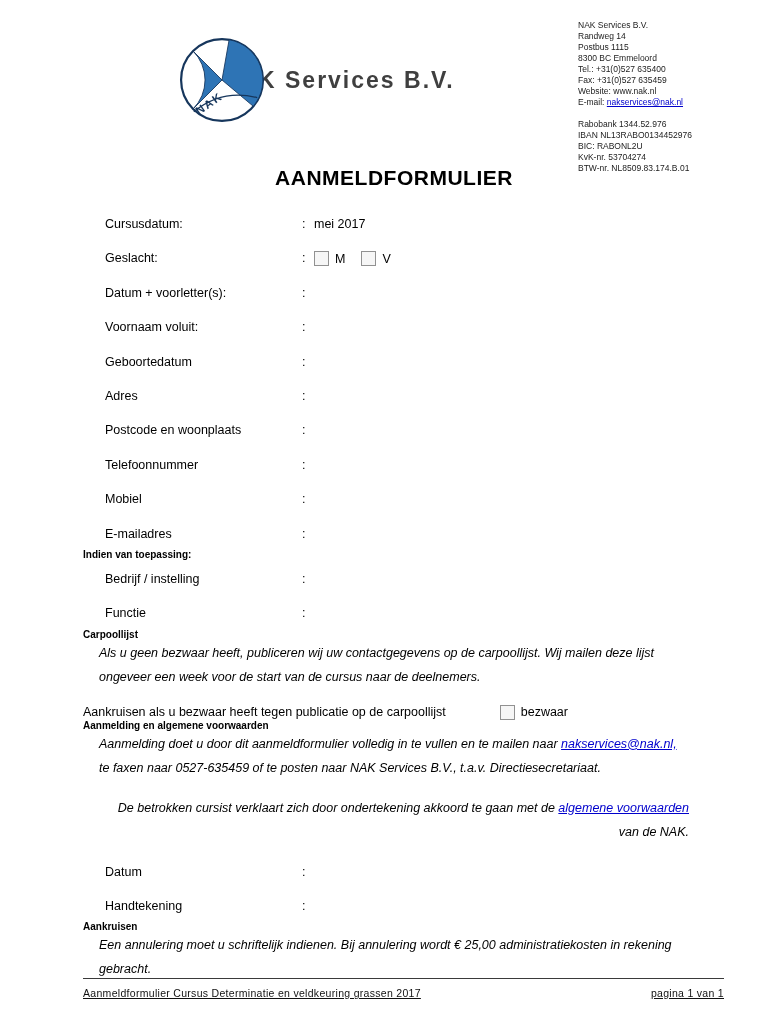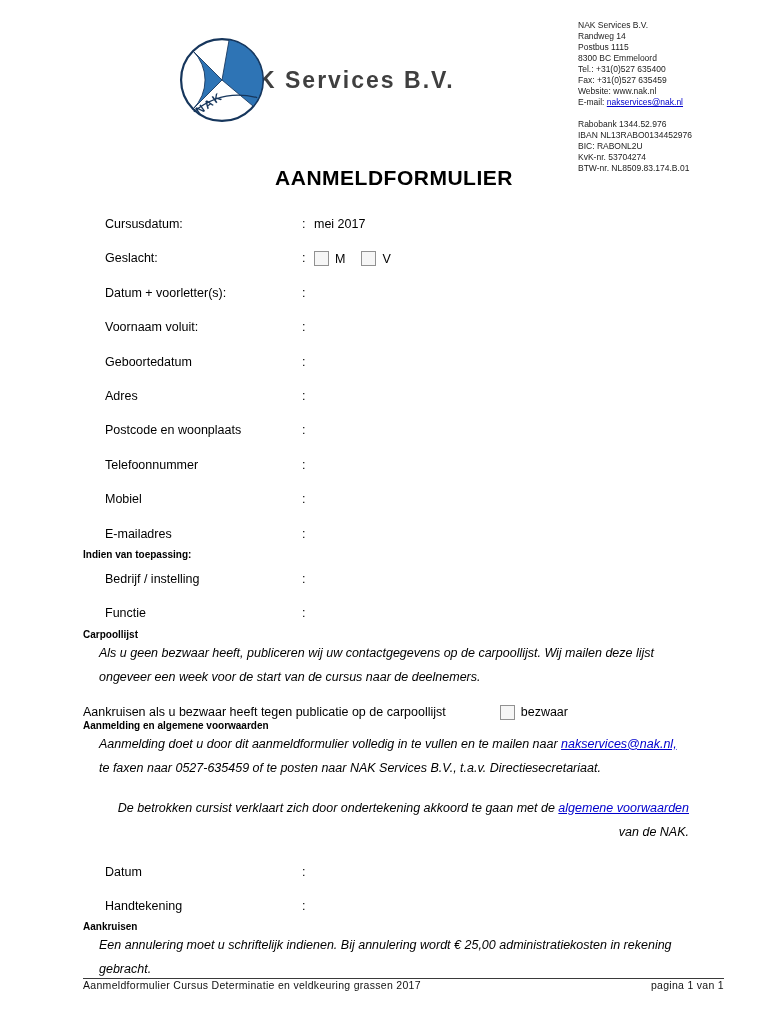--- a/index.html
+++ b/index.html
@@ -33,23 +33,23 @@
   .mt-terms{margin-top:18px;}
   .mt-annul{margin-top:40px;}
   p.body{margin:16px;line-height:24px;margin-top:1px;font-style:italic;}
   .objection{display:flex;align-items:flex-start;}
   .objection .checkbox{margin-left:54px;}
   .p-gap{margin-top:21px;text-align:right;}
   .sig{margin-top:21px;}
   
   .footer{
     position:absolute;left:83px;right:46px;top:978px;
-    border-top:1px solid #3a3a3a;padding-top:0;
+    border-top:1px solid #3a3a3a;padding-top:8px;
     display:flex;justify-content:space-between;
-    font-size:10.5px;letter-spacing:.3px;color:#111;
+    font-size:10.5px;letter-spacing:.3px;color:#111;text-decoration:underline;
   }
 </style>
 </head>
 <body>
 
 <div class="page">
 
   <div class="brand">
     <svg class="logo" viewBox="0 0 100 100">
       <circle cx="50" cy="50" r="46.5" fill="#ffffff" stroke="#16365c" stroke-width="2.5"></circle>

